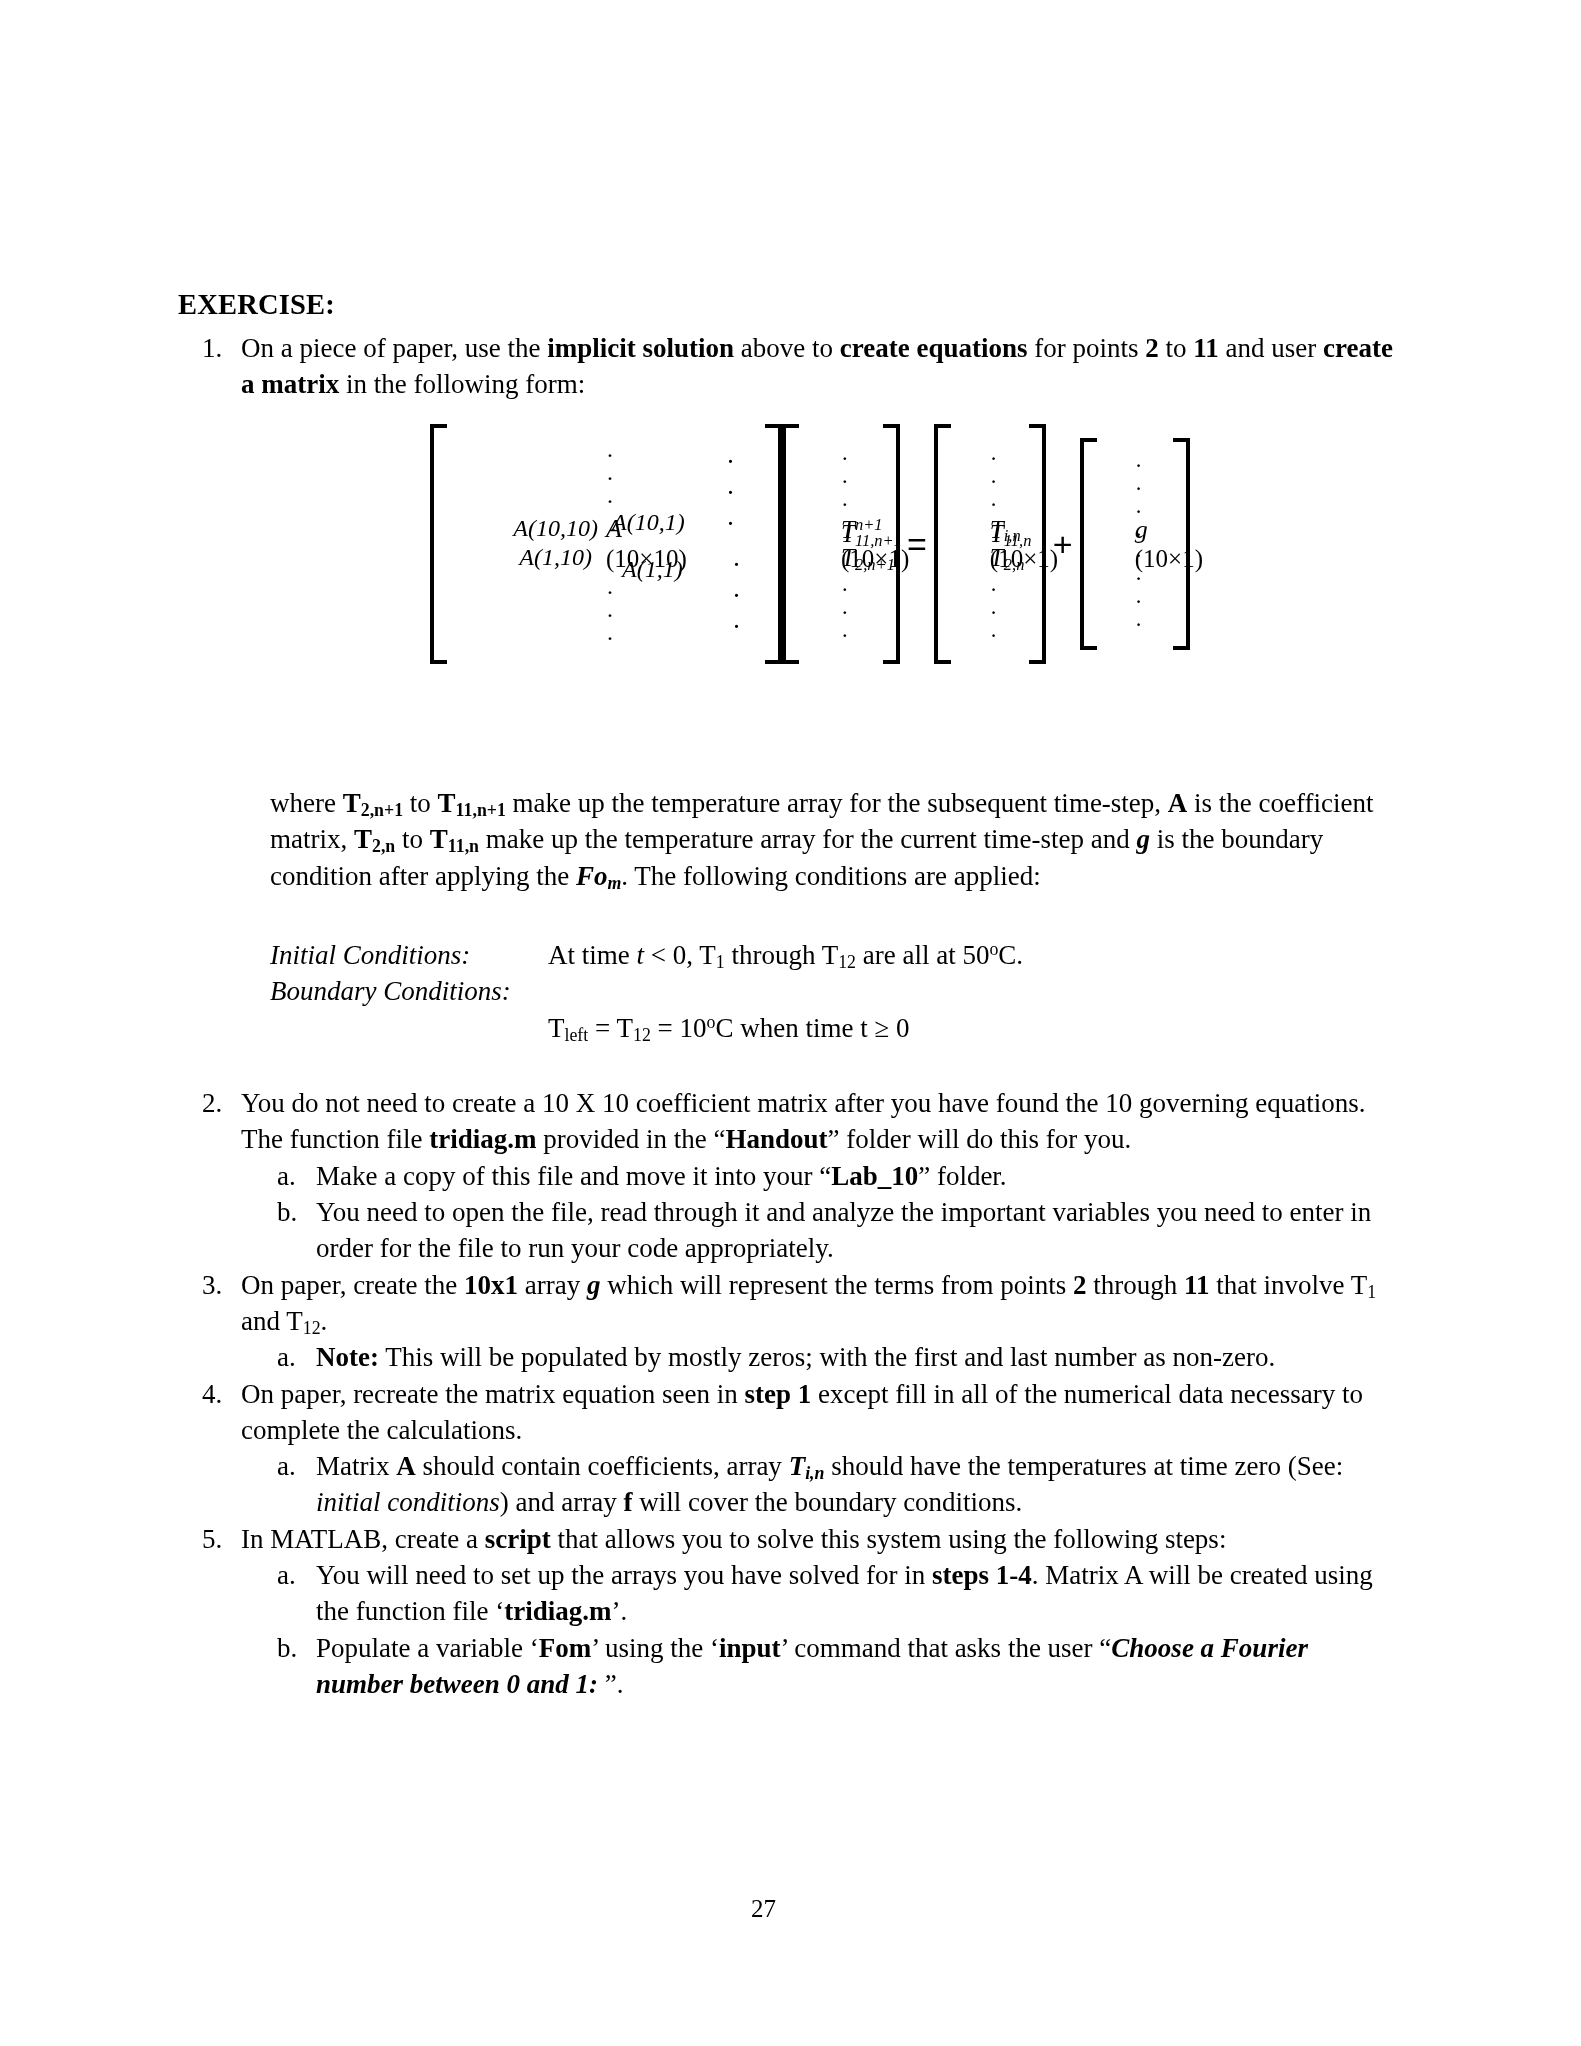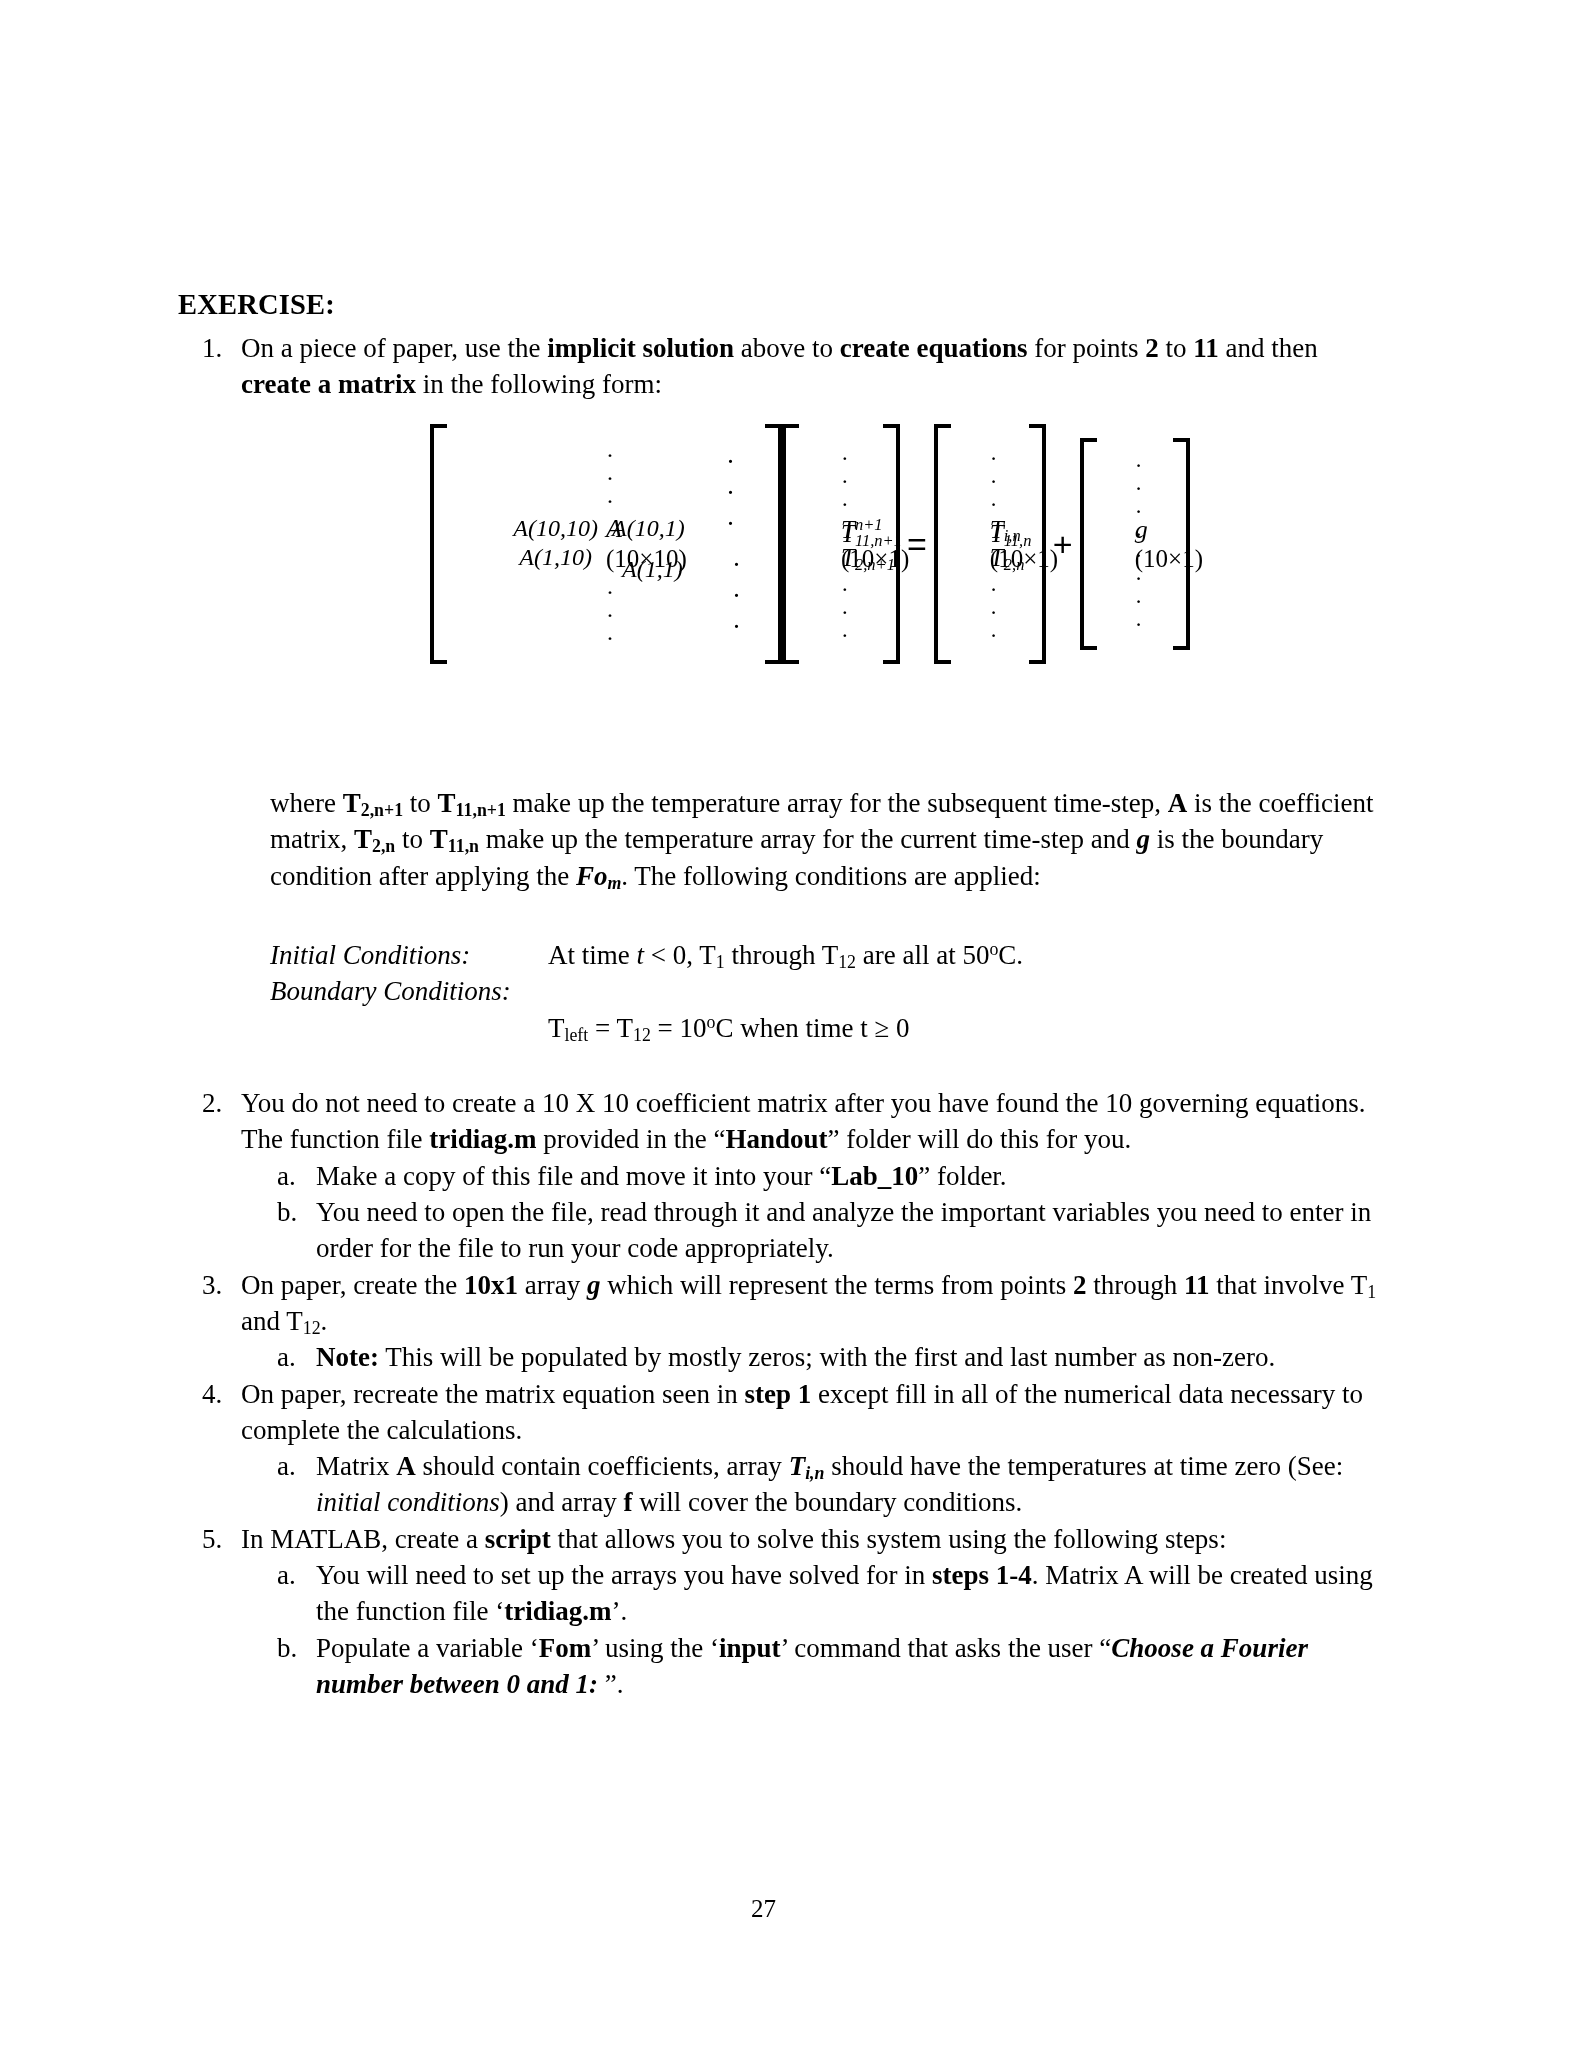--- a/index.html
+++ b/index.html
@@ -153,21 +153,21 @@
     width: 100%;
     height: 100%;
   }
   .A-topleft {
     position: absolute; left: 16px; top: 4px; margin-top: 8px;
   }
   .A-topright {
     position: absolute; right: 14px; top: 0;
   }
   .A-botleft {
-    position: absolute; left: 6px; bottom: 2px;
+    position: absolute; left: 6px; bottom: 8px;
   }
   .A-botright {
     position: absolute; right: 8px; bottom: 2px;
   }
   .A-dots-top {
     position: absolute; left: 126px; top: 6px;
     letter-spacing: 16px; font-size: 27px;
   }
   .A-dots-bot {
     position: absolute; left: 120px; bottom: 4px;
@@ -283,21 +283,21 @@
 <body>
 
 <div class="page">
 
   <div class="doc-body">
     <h1 class="exercise-title">EXERCISE:</h1>
 
     <ol class="level1">
       <li>
         <span class="num">1.</span>
-        <span><span>On a piece of paper, use the </span><b>implicit solution</b><span> above to </span><b>create equations</b><span> for points </span><b>2</b><span> to </span><b>11</b><span> and then </span><b>create a matrix</b><span> in the following form:</span></span>
+        <span><span>On a piece of paper, use the </span><b>implicit solution</b><span> above to </span><b>create equations</b><span> for points </span><b>2</b><span> to </span><b>11</b><span> and user </span><b>create a matrix</b><span> in the following form:</span></span>
       </li>
     </ol>
   </div>
 
   <div class="matrix-eq">
 
     <div class="bracket bigA">
       <div class="inner">
         <div class="A-grid">
           <span class="matcell A-topleft">A(1,1)</span>

